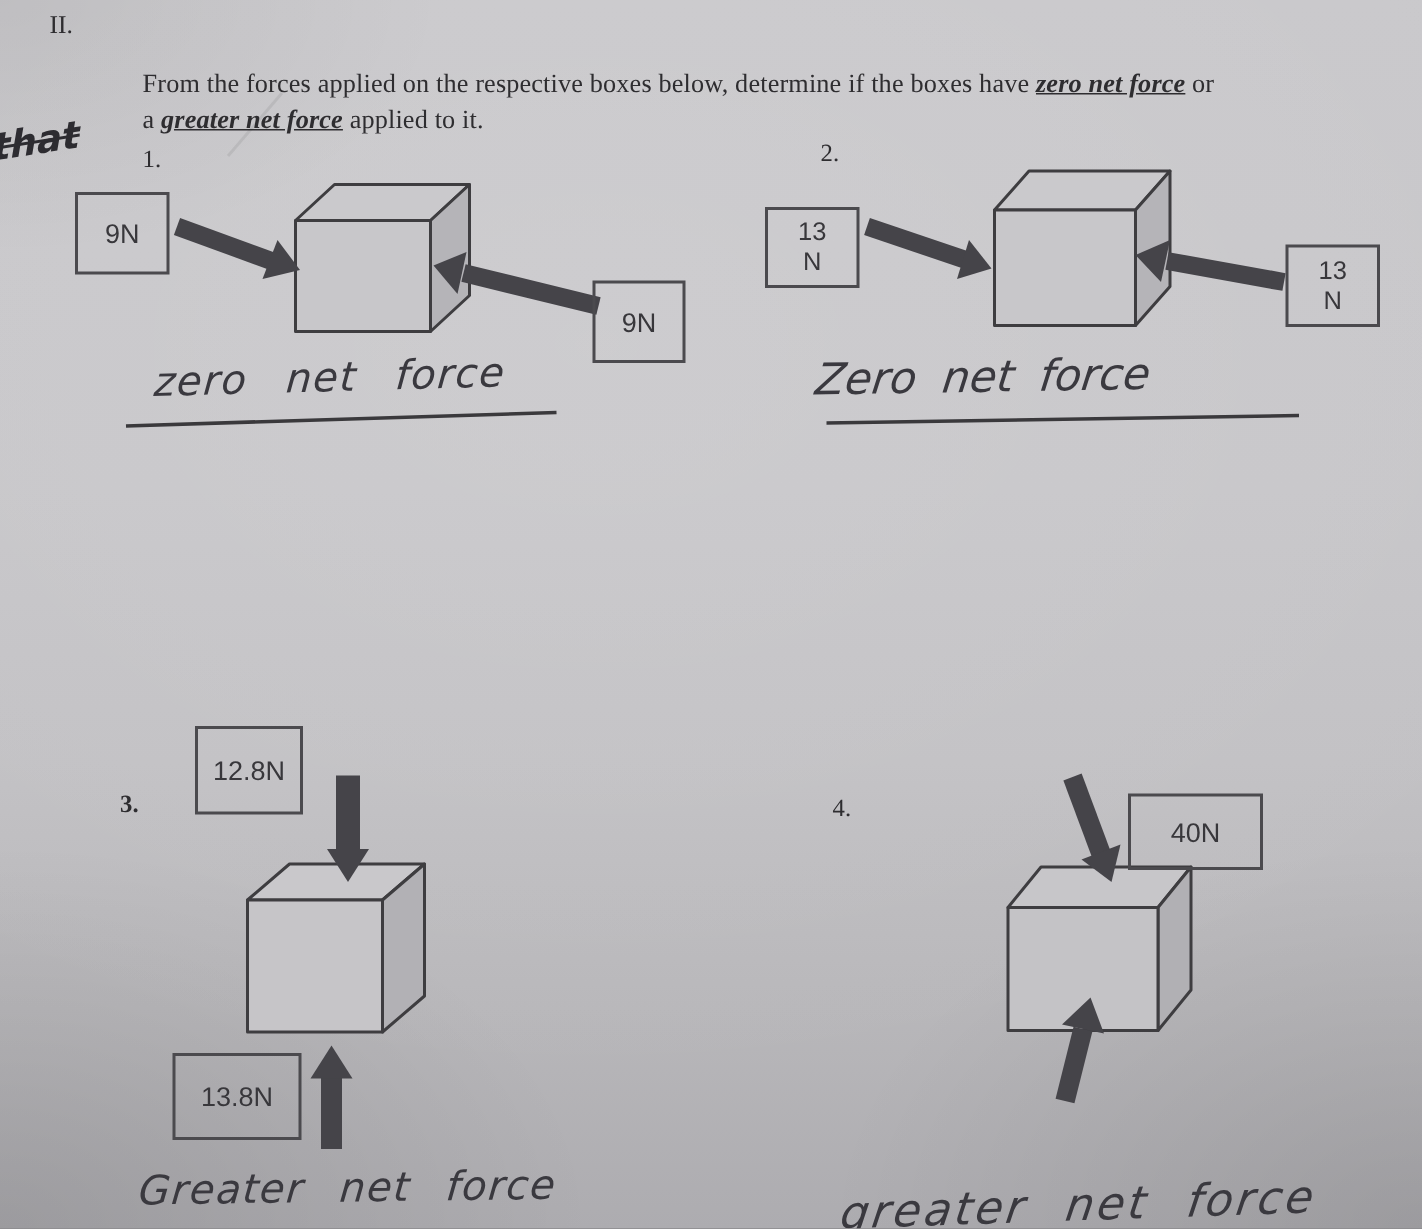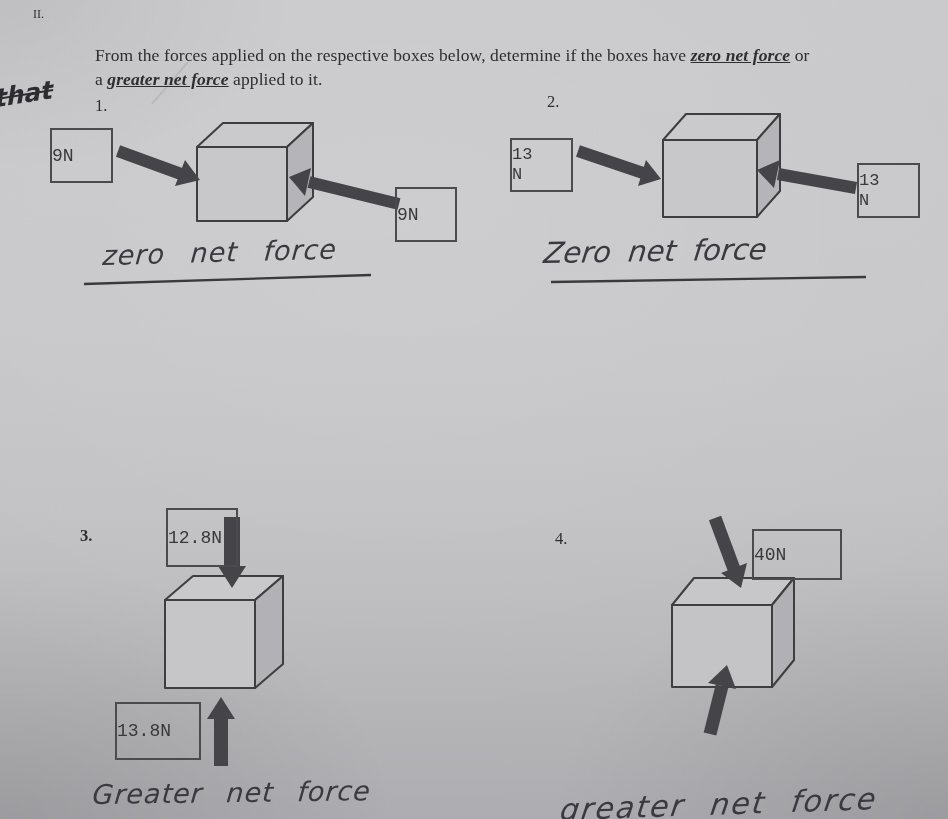--- a/index.html
+++ b/index.html
@@ -12,42 +12,42 @@
     background:
       radial-gradient(130% 100% at 42% 28%, rgba(255,255,255,0.10), rgba(255,255,255,0) 62%),
       radial-gradient(60% 45% at 0% 100%, rgba(0,0,0,0.10), rgba(0,0,0,0) 70%),
       radial-gradient(60% 45% at 100% 100%, rgba(0,0,0,0.10), rgba(0,0,0,0) 70%),
       radial-gradient(45% 30% at 0% 0%, rgba(0,0,0,0.06), rgba(0,0,0,0) 70%),
       linear-gradient(180deg,#c9c8cb 0%,#c7c6c9 40%,#c2c1c4 62%,#b8b7ba 82%,#adacb0 100%);
   }
   .abs{position:absolute;}
   #svg-layer{position:absolute;left:0;top:0;width:948px;height:819px;}
   
-  .sec-label{left:33px;top:7px;font-size:12px;}
+  .sec-label{left:33px;top:7px;font-size:17px;}
   .instr{left:95px;top:6px;width:828px;font-size:17.5px;line-height:23.5px;letter-spacing:0.1px;margin-top:38px;}
   .instr .term{font-weight:bold;font-style:italic;text-decoration:underline;}
   
   .pnum{font-size:16.5px;}
   #pnum1{left:95px;top:96px;}
   #pnum2{left:547px;top:92px;}
   #pnum3{left:80px;top:526px;font-weight:bold;}
   #pnum4{left:555px;top:529px;}
   
   .fbox{
     border:2px solid #4b4a4e;
-    display:flex;flex-direction:column;align-items:flex-start;justify-content:center;
-    font-family:Liberation Mono, monospace;
+    display:flex;flex-direction:column;align-items:center;justify-content:center;
+    font-family:Liberation Sans, sans-serif;
     font-size:18px;color:#38373b;line-height:20px;
     box-sizing:border-box;text-align:center;
   }
   #b1l{left:50px;top:128px;width:63px;height:55px;}
   #b1r{left:395px;top:187px;width:62px;height:55px;}
   #b2l{left:510px;top:138px;width:63px;height:54px;font-size:17px;}
   #b2r{left:857px;top:163px;width:63px;height:55px;font-size:17px;}
-  #b3t{left:130px;top:508px;width:72px;height:59px;margin-left:36px;}
+  #b3t{left:130px;top:484px;width:72px;height:59px;}
   #b3b{left:115px;top:702px;width:86px;height:58px;}
   #b4t{left:752px;top:529px;width:90px;height:51px;}
   #b4b{left:739px;top:701px;width:93px;height:61px;transform:rotate(0.6deg);}
   
   .hw{
     font-family:"DejaVu Sans", sans-serif;
     font-style:italic;
     color:#3a393f;
     white-space:nowrap;
     transform-origin:left top;

